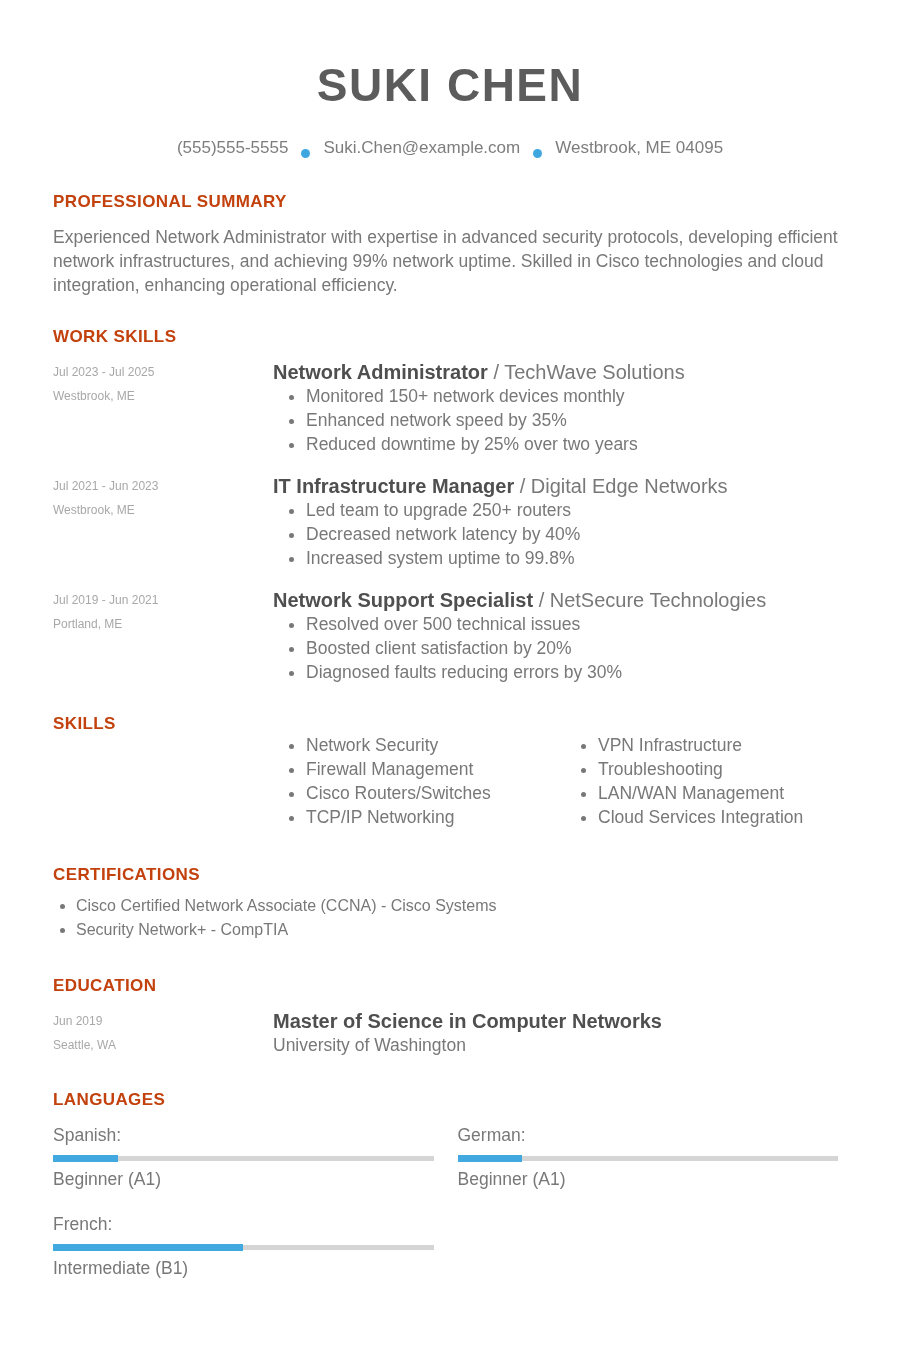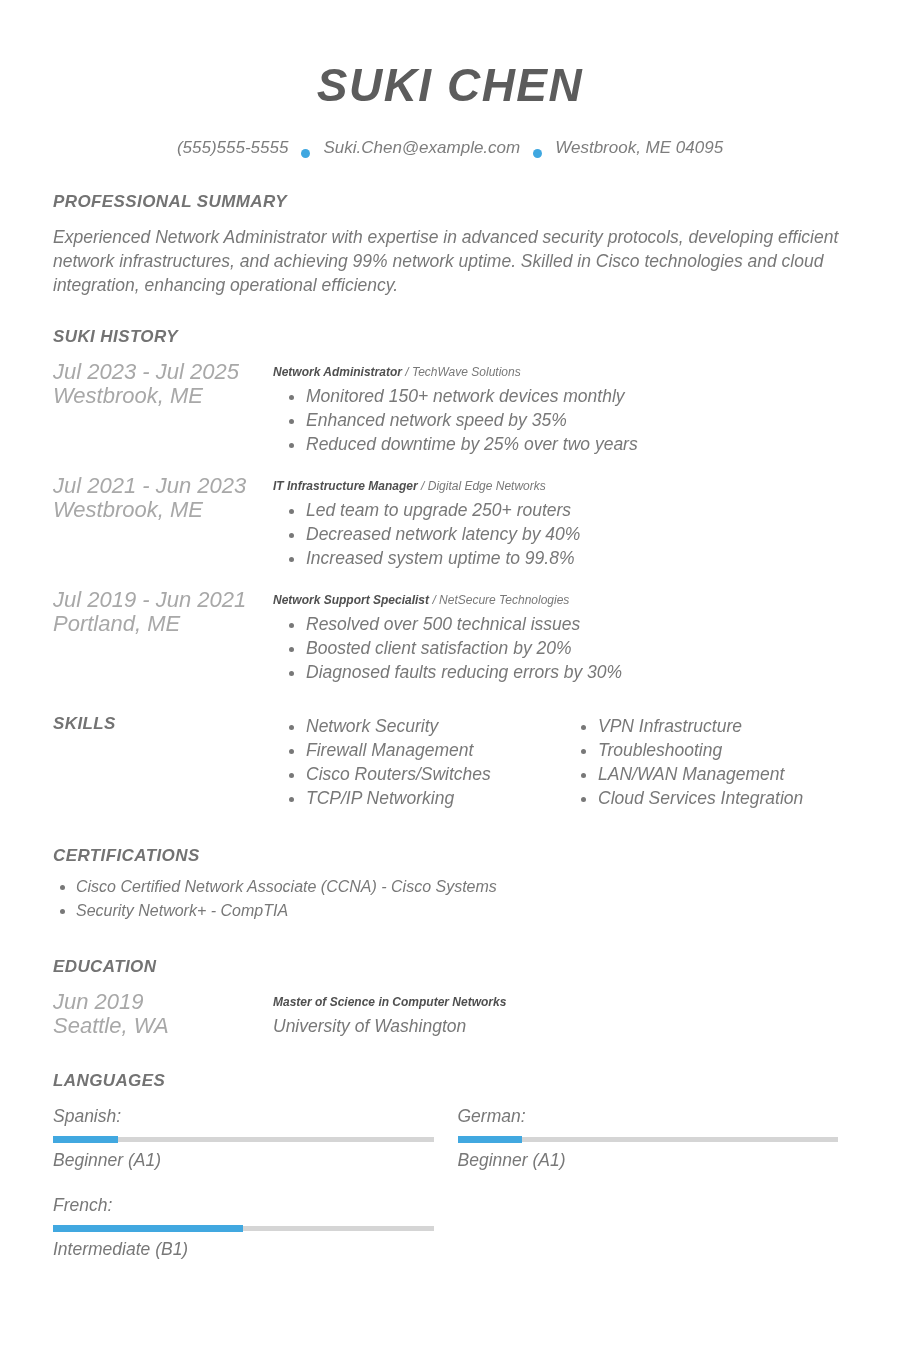--- a/index.html
+++ b/index.html
@@ -1,50 +1,50 @@
 <!DOCTYPE html>
 <html><head>
 <meta charset="utf-8">
 <style>
   * { margin:0; padding:0; box-sizing:border-box; }
   html,body { background:#ffffff; }
   body { font-family:"Liberation Sans", "DejaVu Sans", sans-serif; }
   .page {
     position:relative; width:900px; height:1350px; margin:0 auto;
-    background:#ffffff; padding:58px 53px 0 53px; overflow:hidden;font-style:italic;
+    background:#ffffff; padding:58px 53px 0 53px; overflow:hidden;
   }
   
   .name {
     text-align:center; font-size:46px; font-weight:bold;
     color:#5c5c5c; letter-spacing:1.5px; margin-bottom:26px;
   }
   .contact-row {
     display:flex; justify-content:center; align-items:flex-end; gap:13px;
     font-size:17px; color:#7d7d7d; margin-bottom:34px;
   }
   .dot { width:9px; height:9px; border-radius:50%; background:#3fa7e0; display:inline-block; }
   
   .section-heading {
-    font-size:17px; font-weight:bold; color:#737373;
+    font-size:17px; font-weight:bold; color:#c2410c;
     letter-spacing:0.4px; margin-bottom:13px;
   }
   .section { margin-bottom:30px; }
   .summary-text {
     font-size:17.5px; color:#787878; line-height:24px; max-width:794px;
   }
   
   .row { display:grid; grid-template-columns:220px 1fr; margin-bottom:18px; }
-  .meta { font-size:22px; color:#a8a8a8; line-height:24px; }
-  .title-line { font-size:12px; color:#787878; line-height:24px; }
+  .meta { font-size:12px; color:#a8a8a8; line-height:24px; }
+  .title-line { font-size:20px; color:#787878; line-height:24px; }
   .job-title, .degree { font-weight:bold; color:#4f4f4f; }
   ul.bullets { list-style:disc; padding-left:33px; }
   ul.bullets li { font-size:17.5px; color:#787878; line-height:24px; }
   .school { font-size:17.5px; color:#787878; line-height:24px; }
   
-  .skills-cols { display:grid; grid-template-columns:292px 1fr; }
+  .skills-cols { display:grid; grid-template-columns:292px 1fr;margin-top:19px; }
   
   ul.cert-list { list-style:disc; padding-left:23px; margin-top:2px; }
   ul.cert-list li { font-size:16px; color:#787878; line-height:24px; }
   
   .lang-grid {
     display:grid; grid-template-columns:1fr 1fr; column-gap:21px; row-gap:17px;
     width:785px;
     gap:24px;
   }
   .lang-name { font-size:17.5px; color:#787878; margin-bottom:9px; }
@@ -67,21 +67,21 @@
     <span class="dot"></span>
     <span>Westbrook, ME 04095</span>
   </div>
 
   <div class="section">
     <div class="section-heading">PROFESSIONAL SUMMARY</div>
     <div class="summary-text">Experienced Network Administrator with expertise in advanced security protocols, developing efficient network infrastructures, and achieving 99% network uptime. Skilled in Cisco technologies and cloud integration, enhancing operational efficiency.</div>
   </div>
 
   <div class="section">
-    <div class="section-heading">SUKI HISTORY</div>
+    <div class="section-heading">WORK SKILLS</div>
 
     <div class="row">
       <div class="meta">
         <div>Jul 2023 - Jul 2025</div>
         <div>Westbrook, ME</div>
       </div>
       <div class="details">
         <div class="title-line">
           <span class="job-title">Network Administrator</span>
           <span>/</span>

